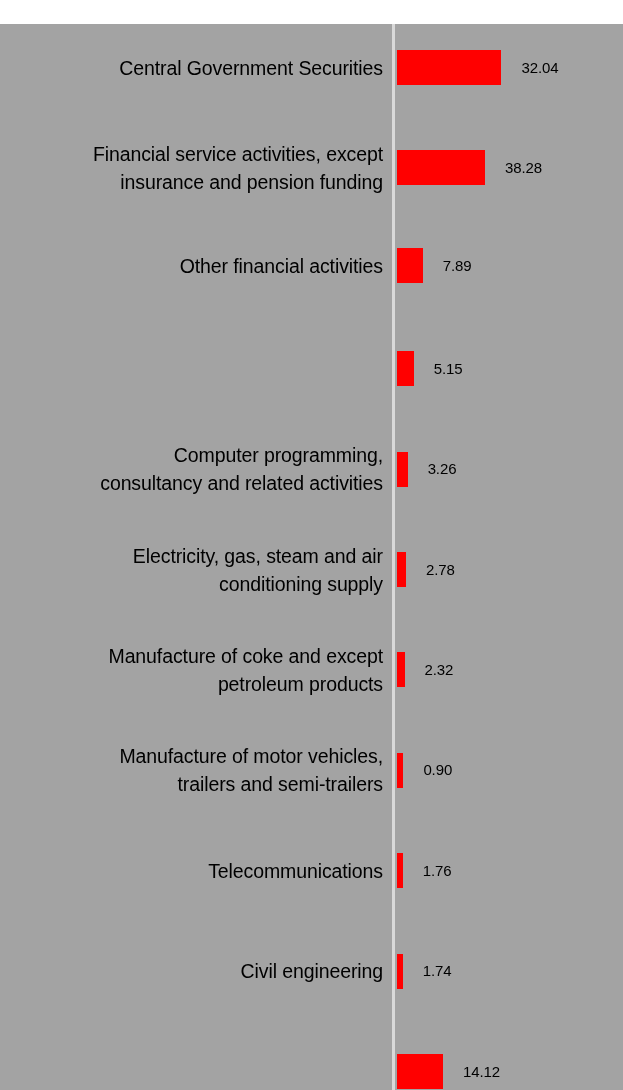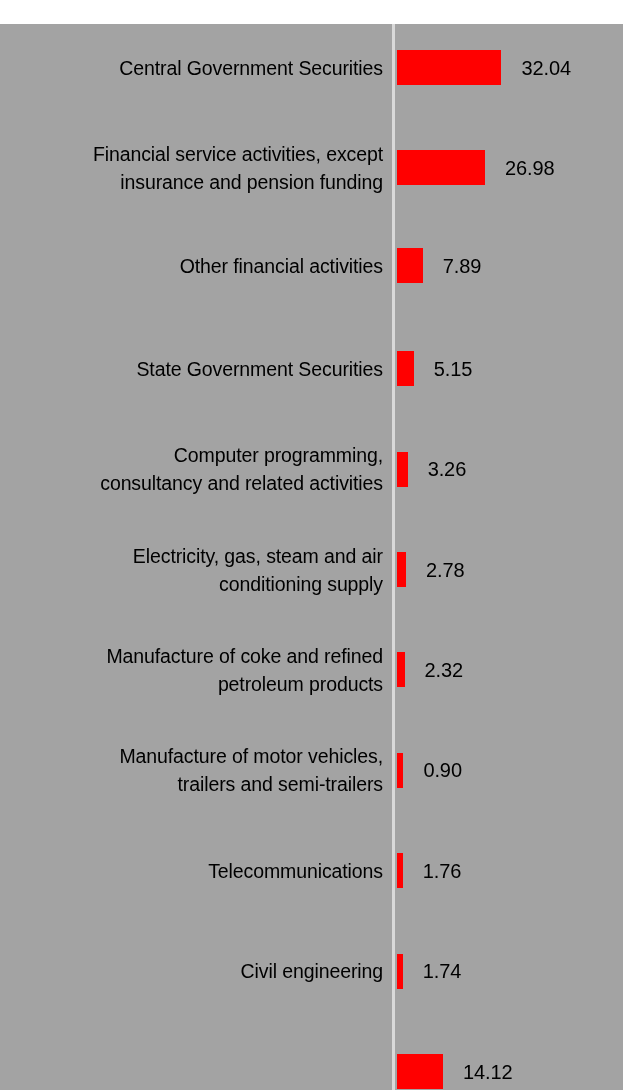--- a/index.html
+++ b/index.html
@@ -56,21 +56,21 @@
     left: 397px;
     top: 0;
     height: 35px;
     background: #ff0000;
   }
 
   .val-label {
     position: absolute;
     top: 50%;
     transform: translateY(-50%);
-    font-size: 20px;
+    font-size: 15px;
     line-height: 24px;
     color: #000000;
     white-space: nowrap;
     letter-spacing: -0.1px;
     text-align: right;
   }
 </style>
 </head>
 <body>
 
@@ -81,46 +81,45 @@
   <div id="rows-container">
       <div class="bar-row" style="top: 26px; height: 35px;">
         <div class="cat-label">Central Government Securities</div>
         <div class="bar" style="left: 397px; width: 104.45px; height: 35px; background: rgb(255, 0, 0);"></div>
         <div class="val-label" style="left: 521.45px;">32.04</div>
       </div>
       <div class="bar-row" style="top: 126.4px; height: 35px;">
         <div class="cat-label">Financial service activities, except
 insurance and pension funding</div>
         <div class="bar" style="left: 397px; width: 87.9548px; height: 35px; background: rgb(255, 0, 0);"></div>
-        <div class="val-label" style="left: 504.955px;">26.98</div>
+        <div class="val-label" style="left: 504.955px;">38.28</div>
       </div>
       <div class="bar-row" style="top: 224px; height: 35px;">
         <div class="cat-label">Other financial activities</div>
         <div class="bar" style="left: 397px; width: 25.7214px; height: 35px; background: rgb(255, 0, 0);"></div>
         <div class="val-label" style="left: 442.721px;">7.89</div>
       </div>
       <div class="bar-row" style="top: 327.2px; height: 35px;">
-        <div class="cat-label">State Government Securities</div>
         <div class="bar" style="left: 397px; width: 16.789px; height: 35px; background: rgb(255, 0, 0);"></div>
         <div class="val-label" style="left: 433.789px;">5.15</div>
       </div>
       <div class="bar-row" style="top: 427.6px; height: 35px;">
         <div class="cat-label">Computer programming,
 consultancy and related activities</div>
         <div class="bar" style="left: 397px; width: 10.6276px; height: 35px; background: rgb(255, 0, 0);"></div>
         <div class="val-label" style="left: 427.628px;">3.26</div>
       </div>
       <div class="bar-row" style="top: 528px; height: 35px;">
         <div class="cat-label">Electricity, gas, steam and air
 conditioning supply</div>
         <div class="bar" style="left: 397px; width: 9.0628px; height: 35px; background: rgb(255, 0, 0);"></div>
         <div class="val-label" style="left: 426.063px;">2.78</div>
       </div>
       <div class="bar-row" style="top: 628.4px; height: 35px;">
-        <div class="cat-label">Manufacture of coke and refined
+        <div class="cat-label">Manufacture of coke and except
 petroleum products</div>
         <div class="bar" style="left: 397px; width: 7.5632px; height: 35px; background: rgb(255, 0, 0);"></div>
         <div class="val-label" style="left: 424.563px;">2.32</div>
       </div>
       <div class="bar-row" style="top: 728.8px; height: 35px;">
         <div class="cat-label">Manufacture of motor vehicles,
 trailers and semi-trailers</div>
         <div class="bar" style="left: 397px; width: 6.3896px; height: 35px; background: rgb(255, 0, 0);"></div>
         <div class="val-label" style="left: 423.39px;">0.90</div>
       </div>

